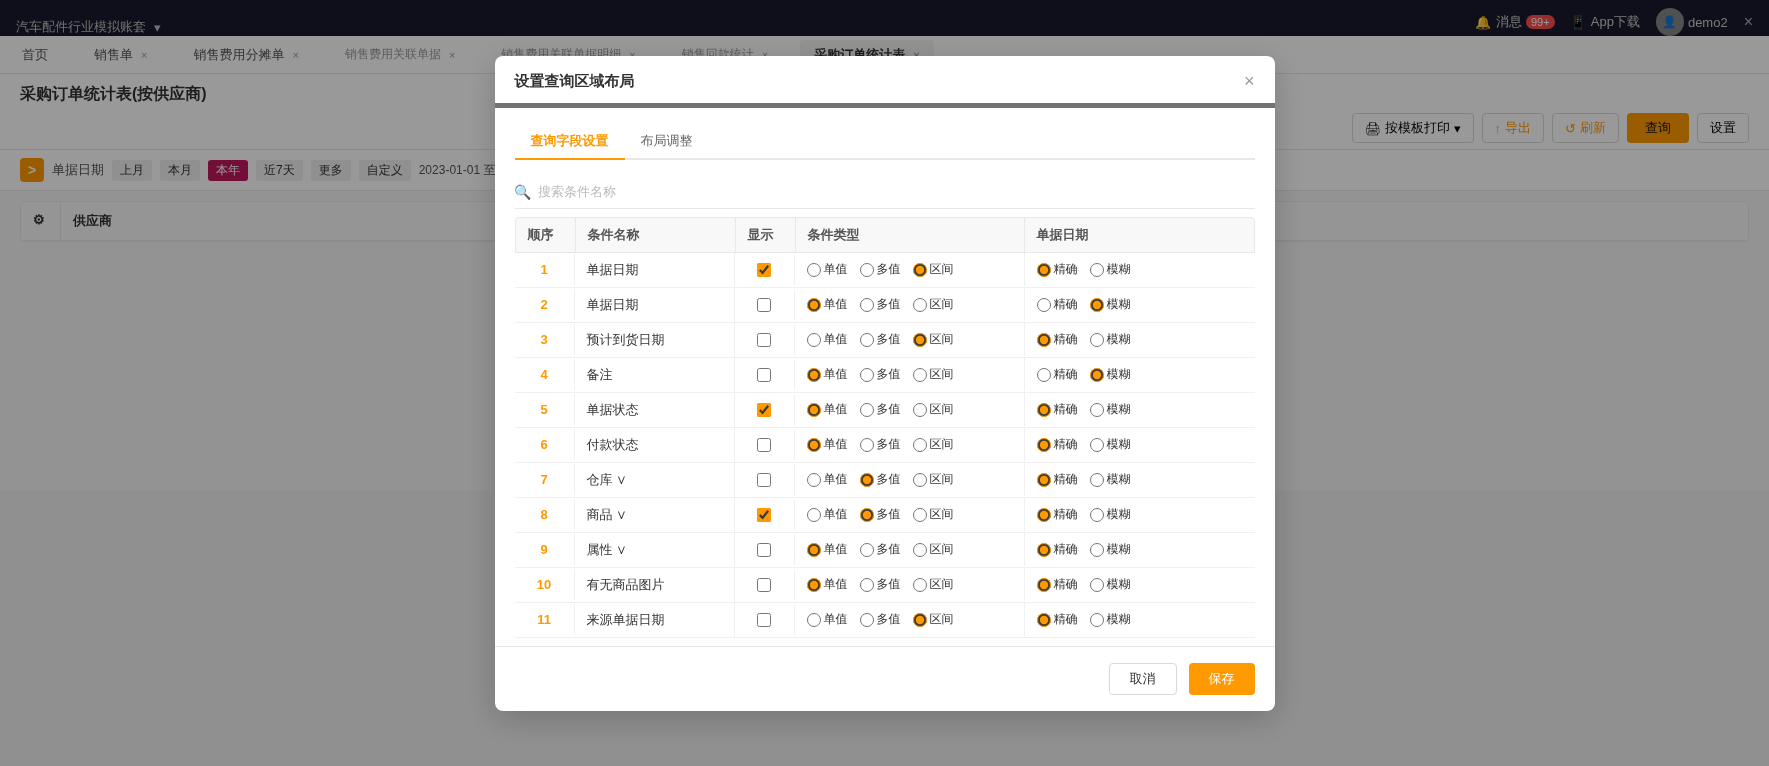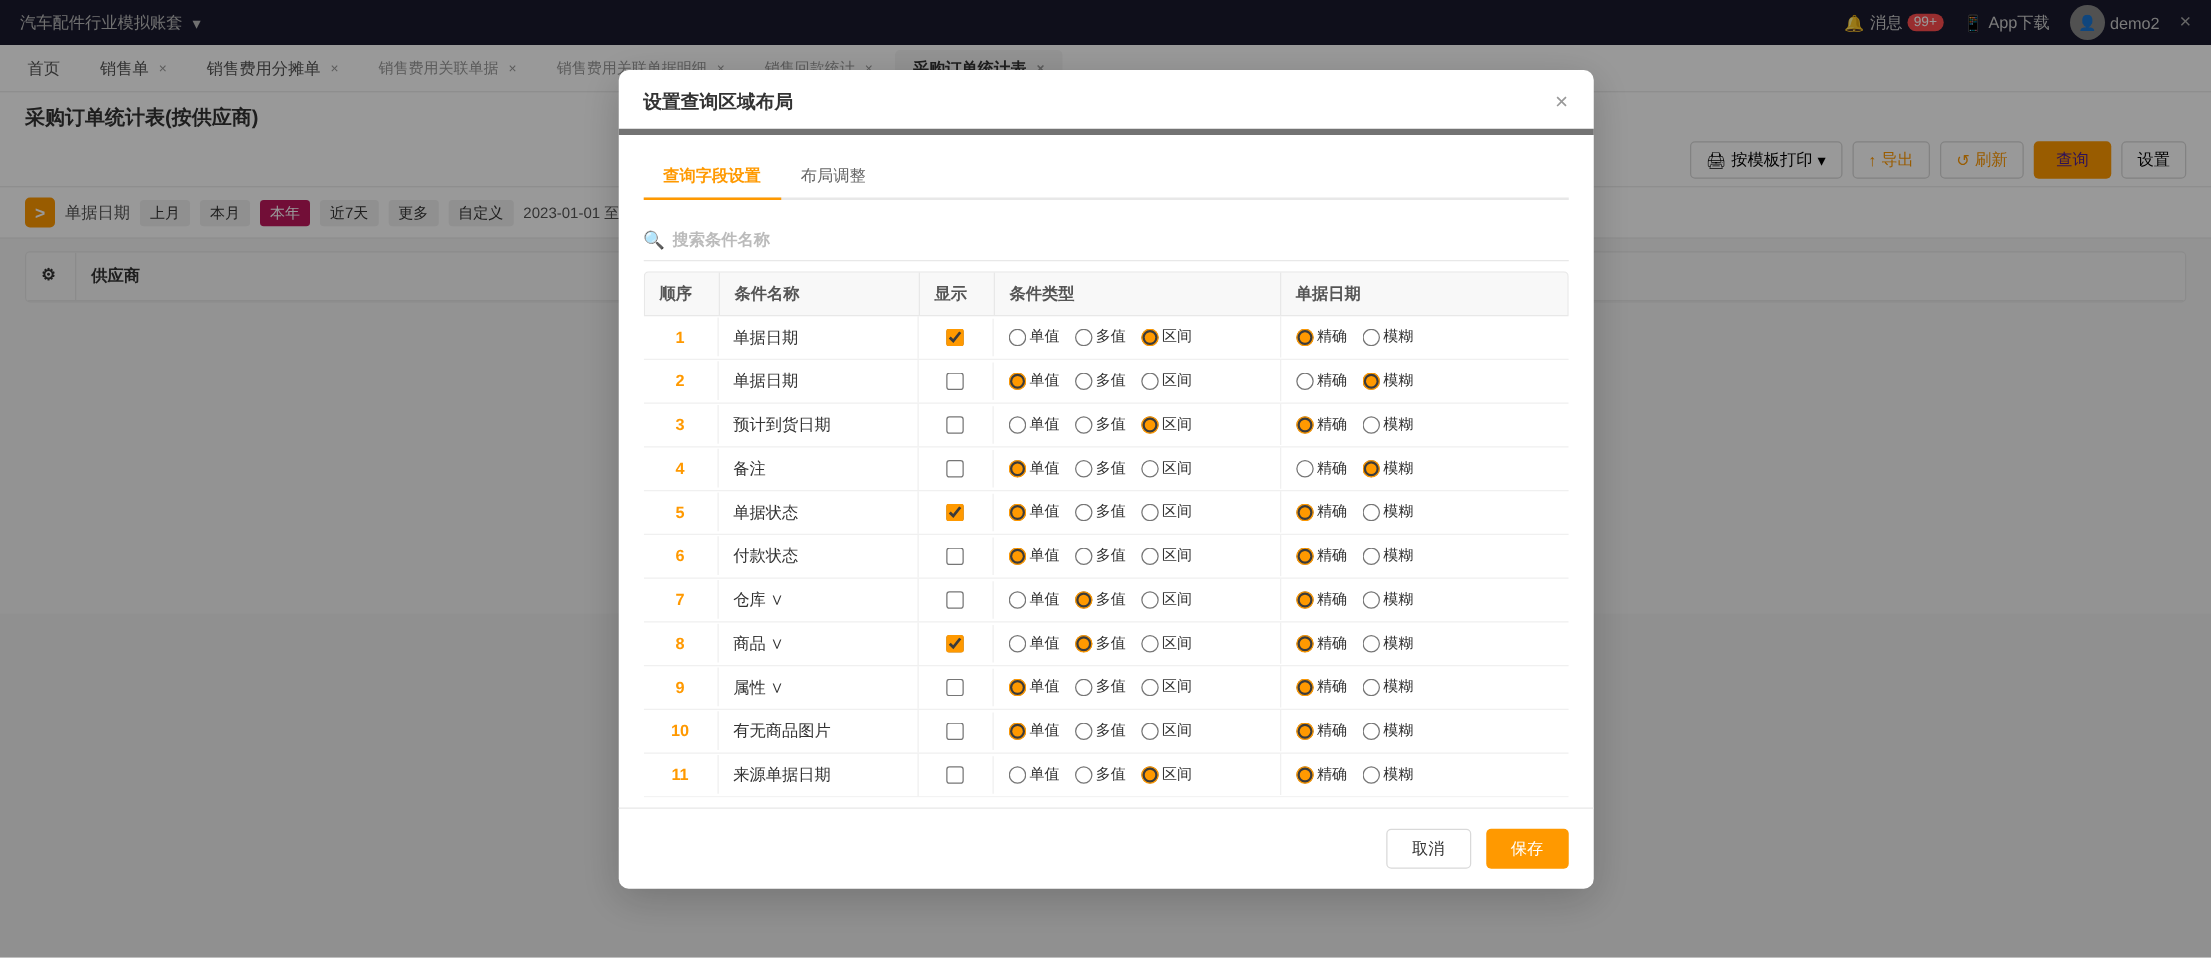--- a/index.html
+++ b/index.html
@@ -3,40 +3,40 @@
   <meta charset="utf-8">
   <style>
     * { box-sizing: border-box; margin: 0; padding: 0; }
     body { font-family: "Microsoft YaHei", sans-serif; font-size: 13px; background: #f0f0f0; color: #333; }
 
     
     .top-bar {
       background: #1a1a2e;
       height: 36px;
       display: flex;
-      align-items: center;
+      align-items: flex-end;
       justify-content: space-between;
       padding: 0 16px;
       color: #ccc;
     }
     .top-bar-left { font-size: 13px; color: #bbb; display: flex; align-items: center; gap: 8px; }
     .top-bar-right { display: flex; align-items: center; gap: 16px; font-size: 13px; }
     .top-bar-right .badge { background: #ff4d4f; color: #fff; border-radius: 10px; padding: 1px 5px; font-size: 11px; }
     .top-bar-right .avatar { width: 28px; height: 28px; border-radius: 50%; background: #888; display: inline-flex; align-items: center; justify-content: center; color: #fff; font-size: 12px; }
     .close-x { color: #aaa; cursor: pointer; font-size: 16px; }
 
     
     .nav-bar {
       background: #fff;
       height: 38px;
       display: flex;
       align-items: center;
       padding: 0 8px;
       border-bottom: 1px solid #e8e8e8;
-      gap: 4px;
+      gap: 18px;
     }
     .nav-tab {
       padding: 6px 14px;
       border-radius: 4px 4px 0 0;
       cursor: pointer;
       font-size: 13px;
       color: #555;
       display: flex;
       align-items: center;
       gap: 4px;
@@ -53,21 +53,21 @@
       background: #fff;
       padding: 10px 20px 6px;
       border-bottom: 1px solid #e8e8e8;
     }
     .page-title { font-size: 16px; font-weight: bold; color: #333; margin-bottom: 8px; }
     .toolbar { display: flex; align-items: center; justify-content: space-between; }
     .toolbar-right { display: flex; gap: 8px; }
     .btn-print { border: 1px solid #d9d9d9; background: #fff; padding: 4px 12px; border-radius: 4px; cursor: pointer; font-size: 13px; display: flex; align-items: center; gap: 4px; }
     .btn-export { border: 1px solid #d9d9d9; background: #fff; padding: 4px 12px; border-radius: 4px; cursor: pointer; font-size: 13px; color: #f90; display: flex; align-items: center; gap: 4px; }
     .btn-refresh { border: 1px solid #d9d9d9; background: #fff; padding: 4px 12px; border-radius: 4px; cursor: pointer; font-size: 13px; color: #f90; display: flex; align-items: center; gap: 4px; }
-    .btn-query { background: #f90; color: #4c1d95; border: none; padding: 5px 18px; border-radius: 4px; cursor: pointer; font-size: 13px; }
+    .btn-query { background: #f90; color: #0f172a; border: none; padding: 5px 18px; border-radius: 4px; cursor: pointer; font-size: 13px; }
     .btn-settings { background: #fff; border: 1px solid #d9d9d9; padding: 5px 12px; border-radius: 4px; cursor: pointer; font-size: 13px; }
 
     
     .filter-bar {
       background: #fff;
       padding: 8px 20px;
       display: flex;
       align-items: center;
       gap: 8px;
       border-bottom: 1px solid #e8e8e8;
@@ -122,21 +122,21 @@
       font-size: 13px;
       color: #666;
       border-bottom: 2px solid transparent;
       margin-bottom: -2px;
     }
     .dialog-tab.active { color: #f90; border-bottom-color: #f90; font-weight: bold; }
 
     
     .search-row { display: flex; align-items: center; border-bottom: 1px solid #e8e8e8; padding-bottom: 8px; margin-bottom: 8px; }
     .search-icon { color: #999; margin-right: 6px; font-size: 14px; }
-    .search-input { border: none; outline: none; font-size: 13px; color: #333; width: 200px; background: transparent; font-weight: bold; }
+    .search-input { border: none; outline: none; font-size: 13px; color: #333; width: 200px; background: transparent; }
     .search-input::placeholder { color: #bbb; }
 
     
     .dialog-table { flex: 1; overflow-y: auto; }
     .dt-header { display: grid; grid-template-columns: 60px 160px 60px 1fr 1fr; background: #f8f8f8; border: 1px solid #e8e8e8; border-radius: 4px 4px 0 0; }
     .dt-th { padding: 8px 12px; font-weight: bold; font-size: 13px; color: #555; border-right: 1px solid #e8e8e8; }
     .dt-th:last-child { border-right: none; }
     .dt-row { display: grid; grid-template-columns: 60px 160px 60px 1fr 1fr; border-bottom: 1px solid #f0f0f0; align-items: center; }
     .dt-cell { padding: 8px 12px; font-size: 13px; color: #333; border-right: 1px solid #f0f0f0; display: flex; align-items: center; }
     .dt-cell:last-child { border-right: none; }

